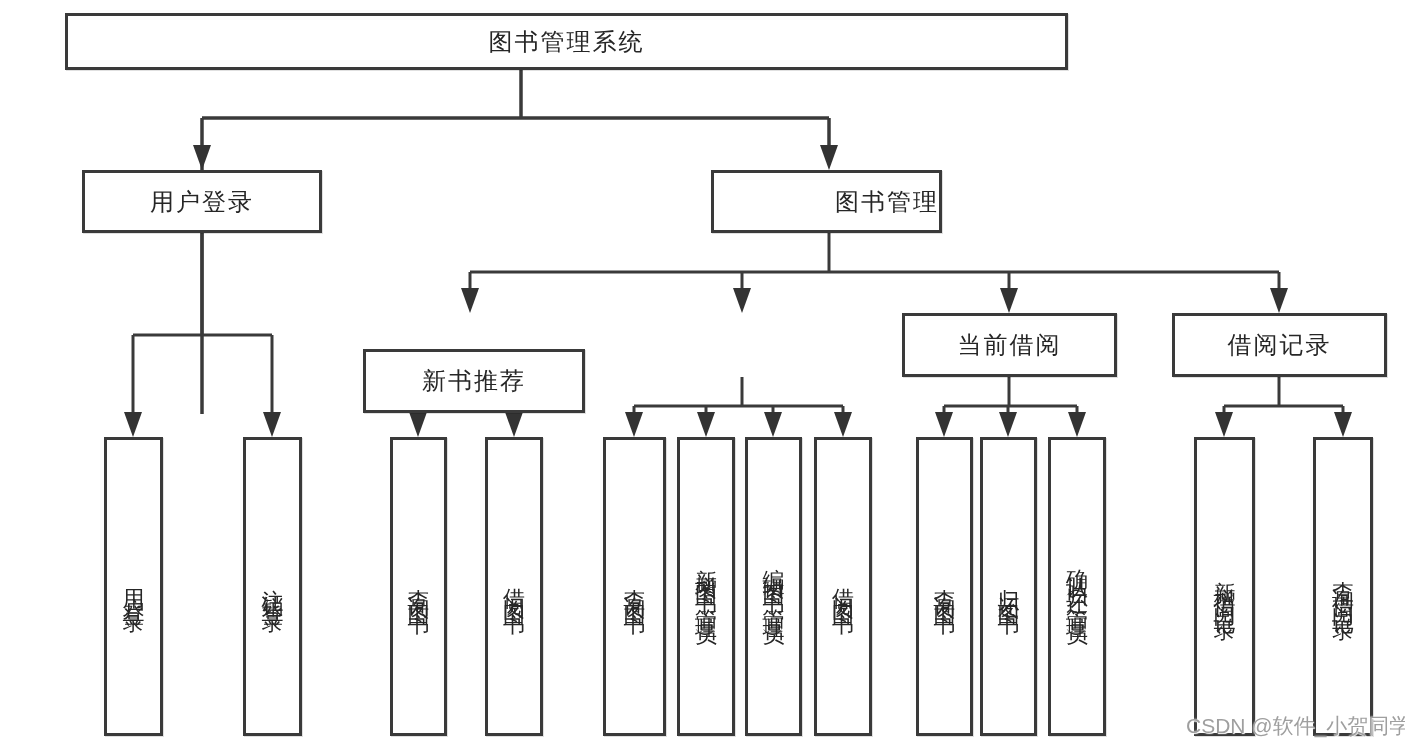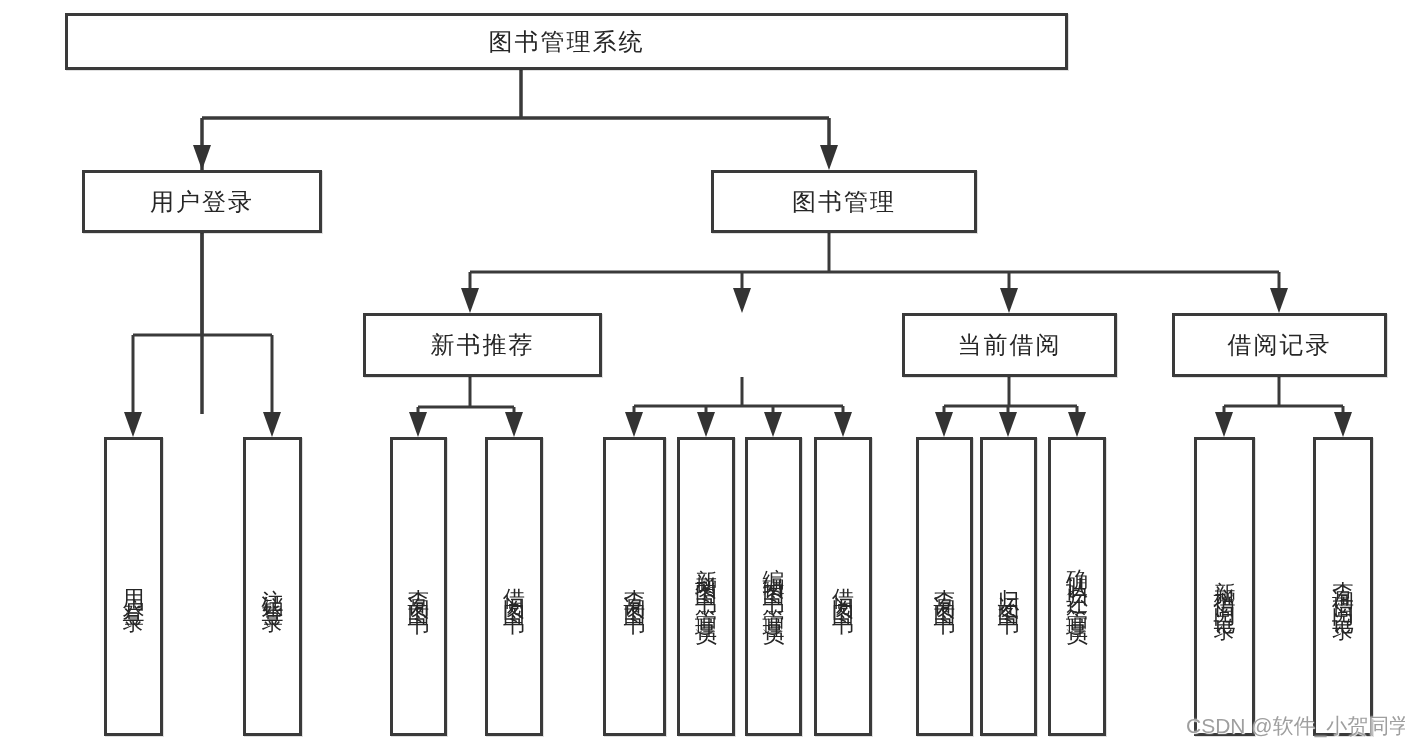--- a/index.html
+++ b/index.html
@@ -145,25 +145,25 @@
     </g>
   </svg>
 
   <div class="box root-box">
     <span class="h-label">图书管理系统</span>
   </div>
 
   <div class="box lvl2" style="left:82px; width:240px;">
     <span class="h-label">用户登录</span>
   </div>
-  <div class="box lvl2" style="left:711px; width:266px;">
+  <div class="box lvl2" style="left:711px; width:231px;justify-content:flex-end;">
     <span class="h-label">图书管理</span>
   </div>
 
-  <div class="box lvl3" style="left:363px; width:239px;">
+  <div class="box lvl3" style="left:363px; width:222px;margin-top:36px;">
     <span class="h-label">新书推荐</span>
   </div>
   <div class="box lvl3" style="left:902px; width:215px;">
     <span class="h-label">当前借阅</span>
   </div>
   <div class="box lvl3" style="left:1172px; width:215px;">
     <span class="h-label">借阅记录</span>
   </div>
 
   <div class="box leaf" style="left:104px; width:59px;">

